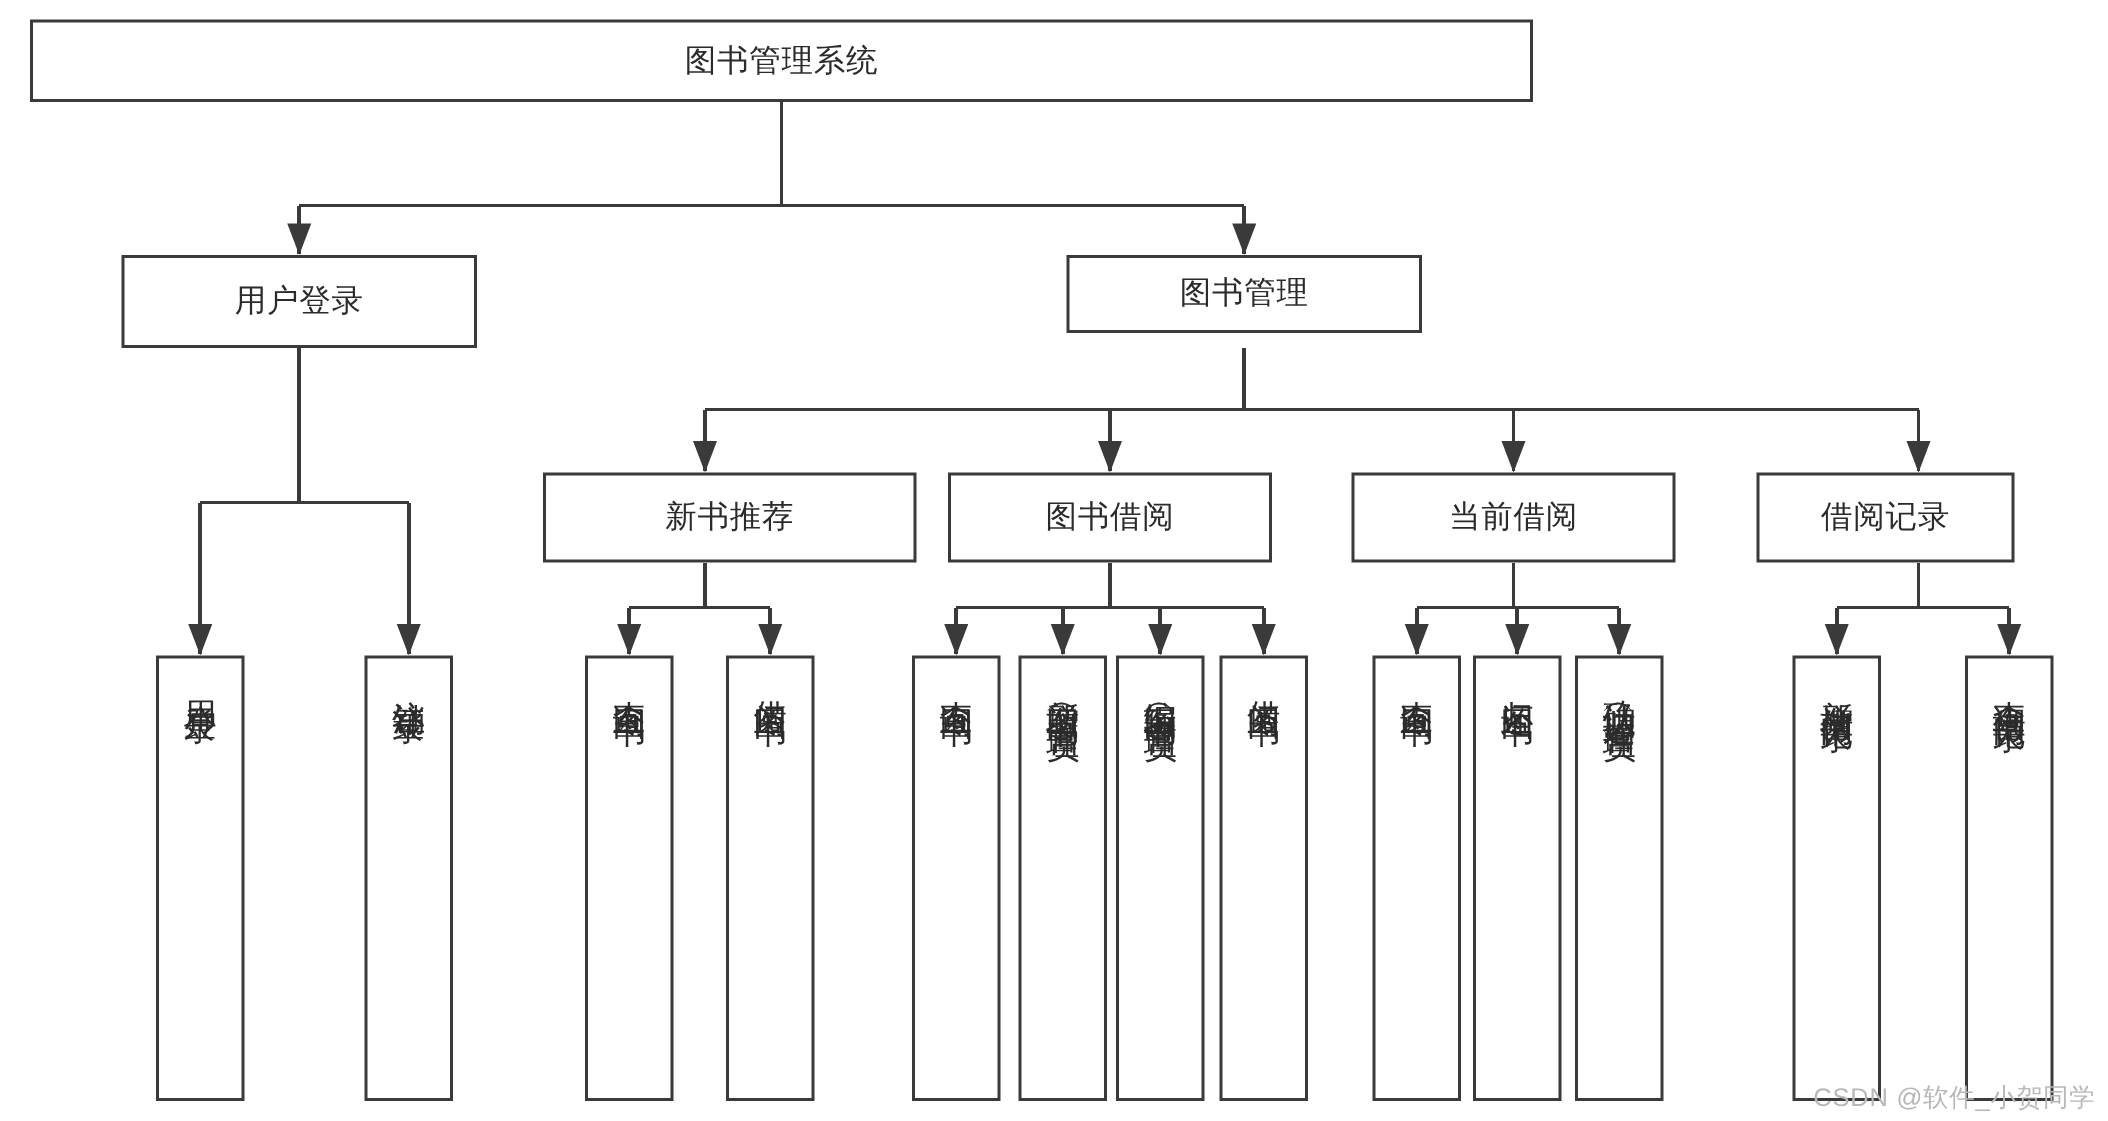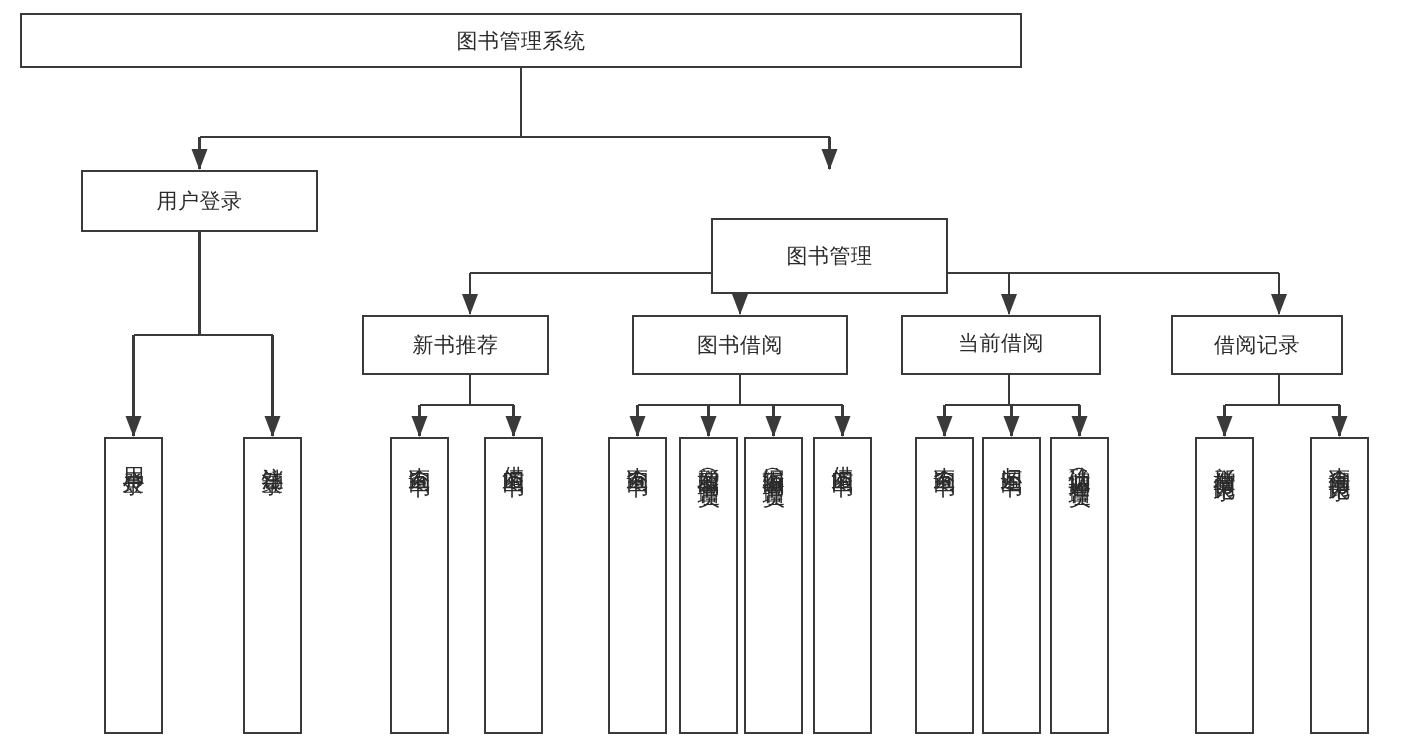--- a/index.html
+++ b/index.html
@@ -124,30 +124,30 @@
       <line x1="1339.5" y1="405" x2="1339.5" y2="436" stroke="#3a3a3a" stroke-width="2.6" shape-rendering="crispEdges"></line>
       <path d="M1331.5,416 L1347.5,416 L1339.5,437 Z" fill="#3a3a3a"></path>
     </svg>
   <div id="nodes-layer">
       <div class="node" style="left: 20px; top: 13px; width: 1002px; height: 55px; border-color: rgb(58, 58, 58); background: rgb(255, 255, 255); color: rgb(43, 43, 43);">
         <span class="label">图书管理系统</span>
       </div>
       <div class="node" style="left: 81px; top: 170px; width: 237px; height: 62px; border-color: rgb(58, 58, 58); background: rgb(255, 255, 255); color: rgb(43, 43, 43);">
         <span class="label">用户登录</span>
       </div>
-      <div class="node" style="left: 711px; top: 170px; width: 237px; height: 76px; border-color: rgb(58, 58, 58); background: rgb(255, 255, 255); color: rgb(43, 43, 43); margin-top: 48px;">
+      <div class="node" style="left: 711px; top: 170px; width: 237px; height: 52px; border-color: rgb(58, 58, 58); background: rgb(255, 255, 255); color: rgb(43, 43, 43);">
         <span class="label">图书管理</span>
       </div>
-      <div class="node" style="left: 362px; top: 315px; width: 187px; height: 60px; border-color: rgb(58, 58, 58); background: rgb(255, 255, 255); color: rgb(43, 43, 43);">
+      <div class="node" style="left: 362px; top: 315px; width: 249px; height: 60px; border-color: rgb(58, 58, 58); background: rgb(255, 255, 255); color: rgb(43, 43, 43);">
         <span class="label">新书推荐</span>
       </div>
       <div class="node" style="left: 632px; top: 315px; width: 216px; height: 60px; border-color: rgb(58, 58, 58); background: rgb(255, 255, 255); color: rgb(43, 43, 43);">
         <span class="label">图书借阅</span>
       </div>
-      <div class="node" style="left: 901px; top: 315px; width: 200px; height: 60px; border-color: rgb(58, 58, 58); background: rgb(255, 255, 255); color: rgb(43, 43, 43); font-family: Liberation Mono, monospace;">
+      <div class="node" style="left: 901px; top: 315px; width: 216px; height: 60px; border-color: rgb(58, 58, 58); background: rgb(255, 255, 255); color: rgb(43, 43, 43);">
         <span class="label">当前借阅</span>
       </div>
       <div class="node" style="left: 1171px; top: 315px; width: 172px; height: 60px; border-color: rgb(58, 58, 58); background: rgb(255, 255, 255); color: rgb(43, 43, 43);">
         <span class="label">借阅记录</span>
       </div>
       <div class="node leaf" style="left: 104px; top: 437px; width: 59px; height: 297px; border-color: rgb(58, 58, 58); background: rgb(255, 255, 255); color: rgb(43, 43, 43);">
         <span class="label">用户登录</span>
       </div>
       <div class="node leaf" style="left: 243px; top: 437px; width: 59px; height: 297px; border-color: rgb(58, 58, 58); background: rgb(255, 255, 255); color: rgb(43, 43, 43);">
         <span class="label">注销登录</span>
@@ -179,13 +179,14 @@
       <div class="node leaf" style="left: 1050px; top: 437px; width: 59px; height: 297px; border-color: rgb(58, 58, 58); background: rgb(255, 255, 255); color: rgb(43, 43, 43);">
         <span class="label">确认归还（管理员）</span>
       </div>
       <div class="node leaf" style="left: 1195px; top: 437px; width: 59px; height: 297px; border-color: rgb(58, 58, 58); background: rgb(255, 255, 255); color: rgb(43, 43, 43);">
         <span class="label">新增借阅记录</span>
       </div>
       <div class="node leaf" style="left: 1310px; top: 437px; width: 59px; height: 297px; border-color: rgb(58, 58, 58); background: rgb(255, 255, 255); color: rgb(43, 43, 43);">
         <span class="label">查询借阅记录</span>
       </div>
     </div>
+  <div class="watermark">CSDN @软件_小贺同学</div>
 </div>
 
 </body></html>

